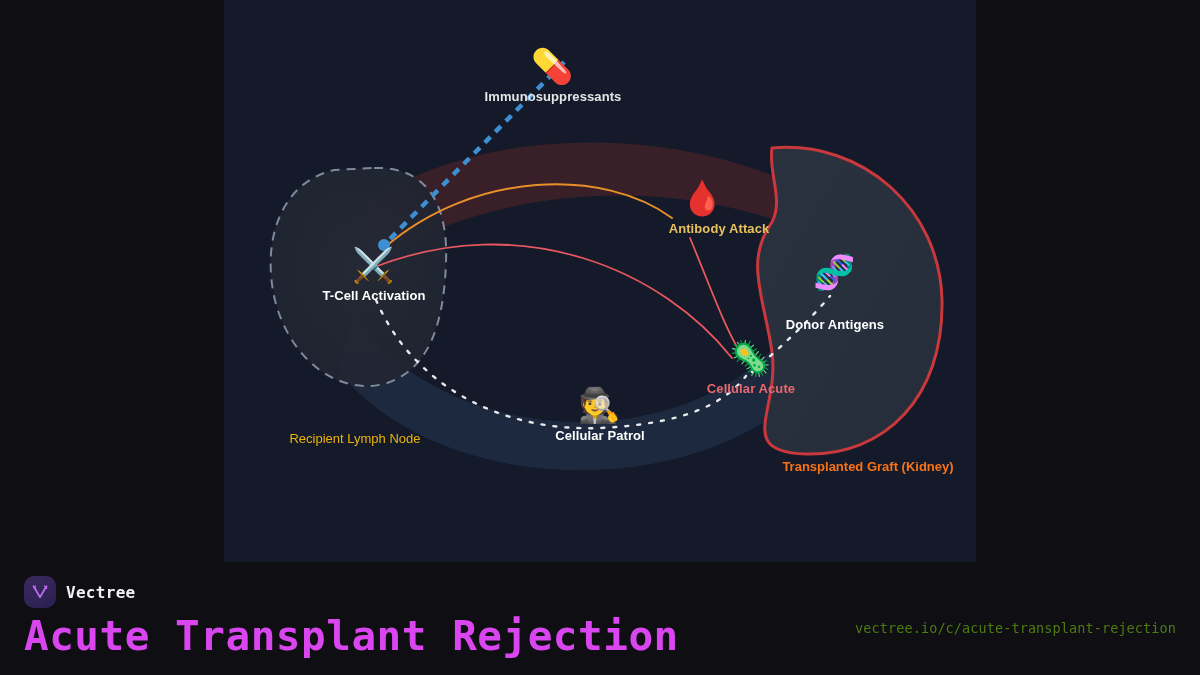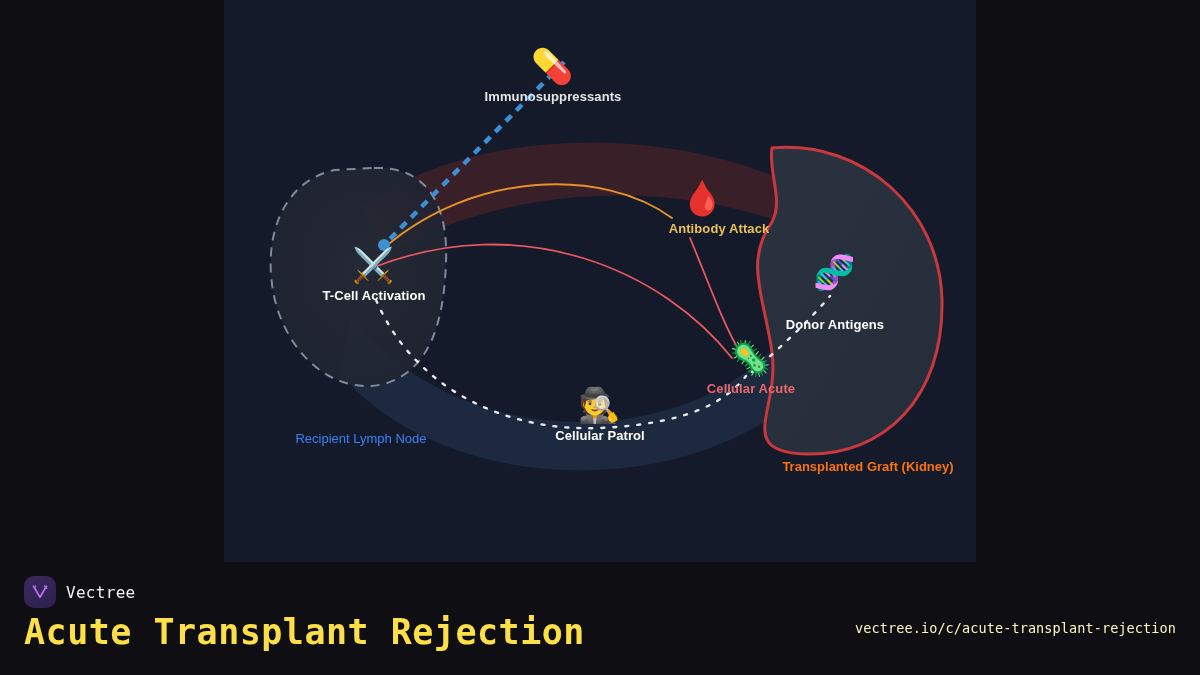--- a/index.html
+++ b/index.html
@@ -95,41 +95,41 @@
     border-radius: 10px;
     background: linear-gradient(150deg, #3b2a5e 0%, #2a2050 100%);
     display: flex;
     align-items: center;
     justify-content: center;
     flex: none;
   }
   #brand-name {
     font-family: "DejaVu Sans Mono", monospace;
     font-size: 16px;
-    font-weight: normal;
+    font-weight: bold;
     color: #f2f2f6;
     letter-spacing: 0.3px;
   }
   #page-title {
     position: absolute;
     left: 24px;
     top: 50px;
     font-family: "DejaVu Sans Mono", monospace;
-    font-size: 35px;
+    font-size: 41px;
     font-weight: bold;
-    color: #fde047;
+    color: #d946ef;
     letter-spacing: 0.5px;
   }
   #footer-url {
     position: absolute;
     right: 24px;
     top: 620px;
     font-family: "DejaVu Sans Mono", monospace;
     font-size: 13.5px;
-    color: #fef9c3;
+    color: #4d7c0f;
     letter-spacing: 0.1px;
     margin-left: 26px;
   }
 </style>
 </head>
 <body>
 
 <div id="stage">
 
   <div id="diagram-panel">
@@ -170,21 +170,21 @@
 
       <path d="M 466 238 C 486 286, 500 326, 516 352" fill="none" stroke="#e8585e" stroke-width="1.8" stroke-linecap="round"></path>
 
       <path d="M 152 300 C 190 388, 280 432, 376 428 C 460 424, 500 404, 522 376" fill="none" stroke="#ffffff" stroke-width="2.4" stroke-linecap="round" stroke-dasharray="3 9" opacity="0.9"></path>
       <path d="M 528 372 C 556 348, 584 322, 606 296" fill="none" stroke="#ffffff" stroke-width="2.4" stroke-linecap="round" stroke-dasharray="3 9" opacity="0.9"></path>
 
       <path d="M 340 62 L 162 243" fill="none" stroke="#3d8fd4" stroke-width="4.5" stroke-dasharray="8 7" stroke-linecap="butt"></path>
       <circle cx="160" cy="245" r="6" fill="#3d8fd4"></circle>
     </svg>
 
-    <div class="region-label" style="left:137px; top:438px; color:#3b82f6;">Recipient Lymph Node</div>
+    <div class="region-label" style="left:131px; top:438px; color:#eab308;">Recipient Lymph Node</div>
 
     <div class="region-label" style="left:644px; top:466px; color:#f97316;font-weight:bold;">Transplanted Graft (Kidney)</div>
 
     <div class="node" style="left:329px; top:76px;">
       <span class="node-icon">💊</span>
       <span class="node-label" style="color:#e5e5e5;">Immunosuppressants</span>
     </div>
 
     <div class="node" style="left:150px; top:275px;">
       <span class="node-icon">⚔️</span>

